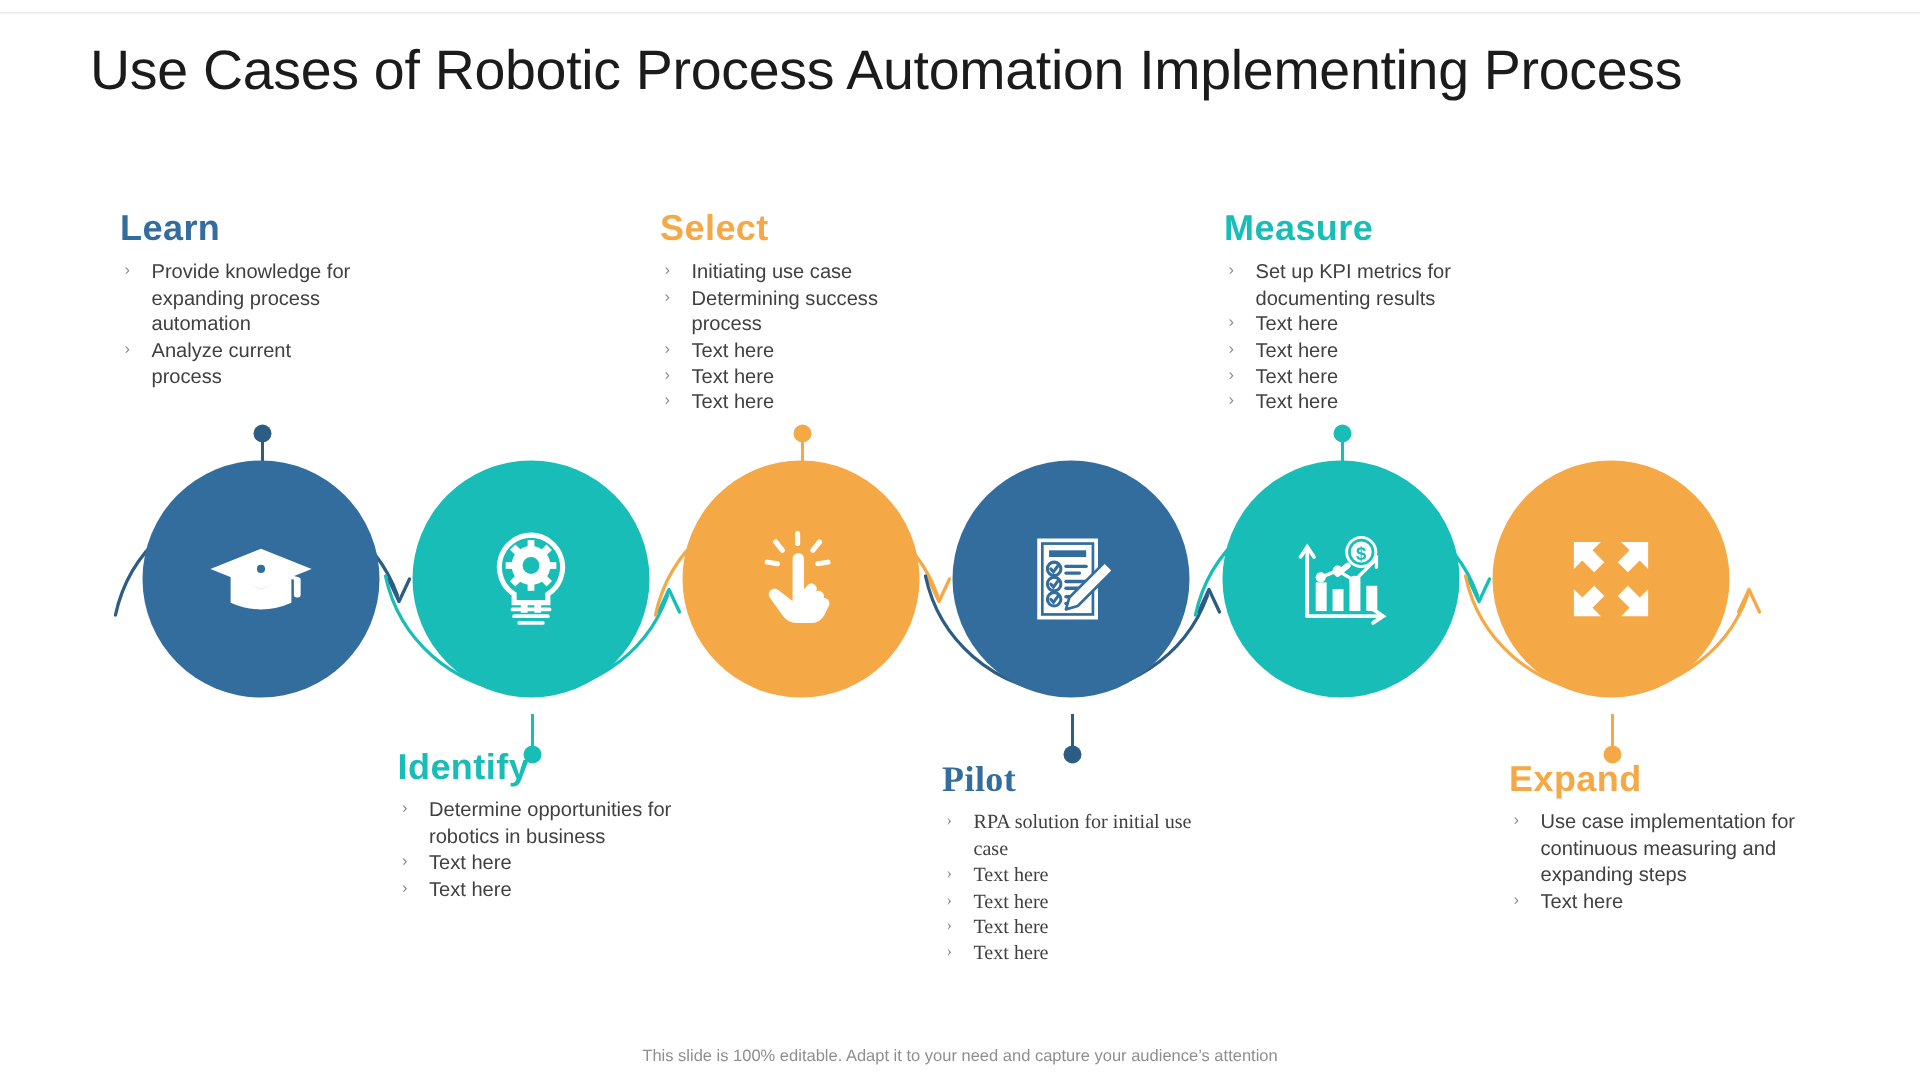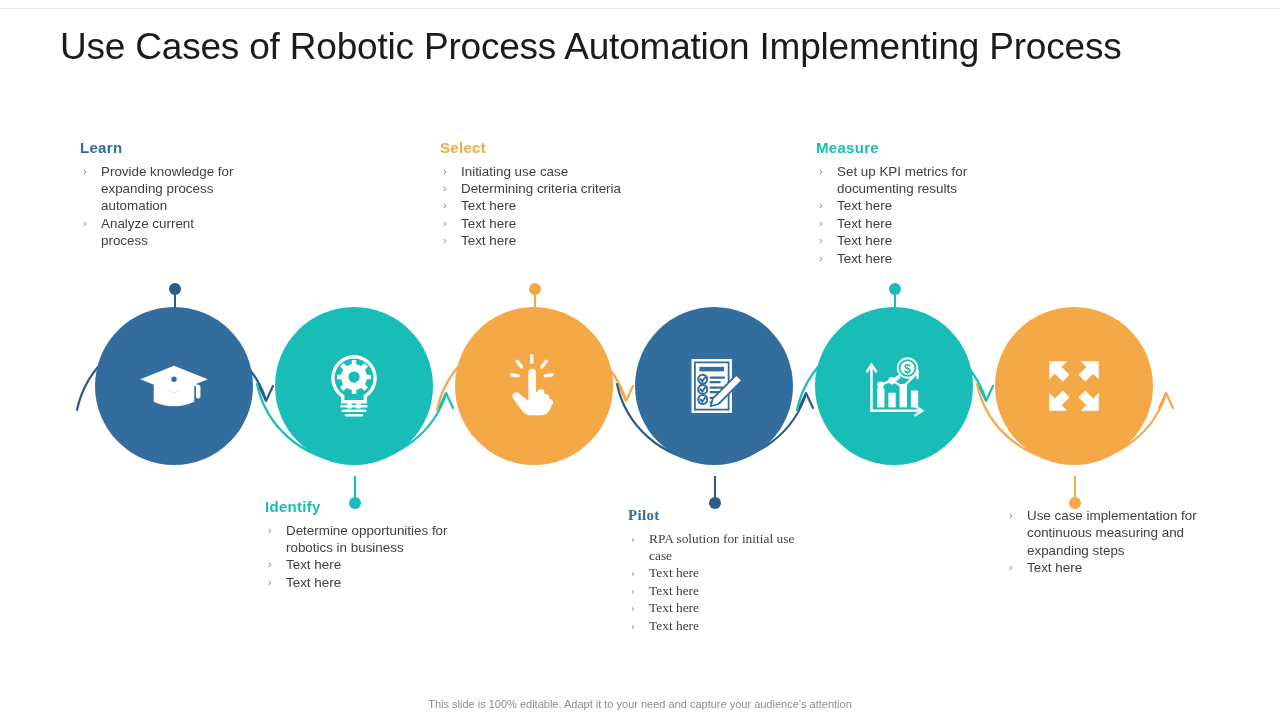--- a/index.html
+++ b/index.html
@@ -42,21 +42,21 @@
     color: #1b1b1b;
     letter-spacing: -0.2px;
     white-space: nowrap;
   }
 
   
   .block {
     position: absolute;
   }
   .block-heading {
-    font-size: 15px;
+    font-size: 24px;
     font-weight: bold;
     letter-spacing: 0.3px;
     margin: 0 0 6px 0;
     line-height: 1.1;
   }
   .c-blue   { color: #336d9e; }
   .c-teal   { color: #17bdb6; }
   .c-orange { color: #f5a946; }
 
   ul.bullets {
@@ -160,21 +160,21 @@
 
   <div class="block" style="left:440px; top:140px; width:190px;">
     <div class="block-heading c-orange">Select</div>
     <ul class="bullets">
       <li>
         <span class="chev">›</span>
         <span>Initiating  use case</span>
       </li>
       <li>
         <span class="chev">›</span>
-        <span>Determining criteria criteria</span>
+        <span>Determining success process</span>
       </li>
       <li>
         <span class="chev">›</span>
         <span>Text here</span>
       </li>
       <li>
         <span class="chev">›</span>
         <span>Text here</span>
       </li>
       <li>
@@ -248,20 +248,21 @@
         <span>Text here</span>
       </li>
       <li>
         <span class="chev">›</span>
         <span>Text here</span>
       </li>
     </ul>
   </div>
 
   <div class="block" style="left:1006px; top:507px; width:200px;">
+    <div class="block-heading c-orange">Expand</div>
     <ul class="bullets">
       <li>
         <span class="chev">›</span>
         <span>Use case implementation for continuous measuring and expanding steps</span>
       </li>
       <li>
         <span class="chev">›</span>
         <span>Text here</span>
       </li>
     </ul>

